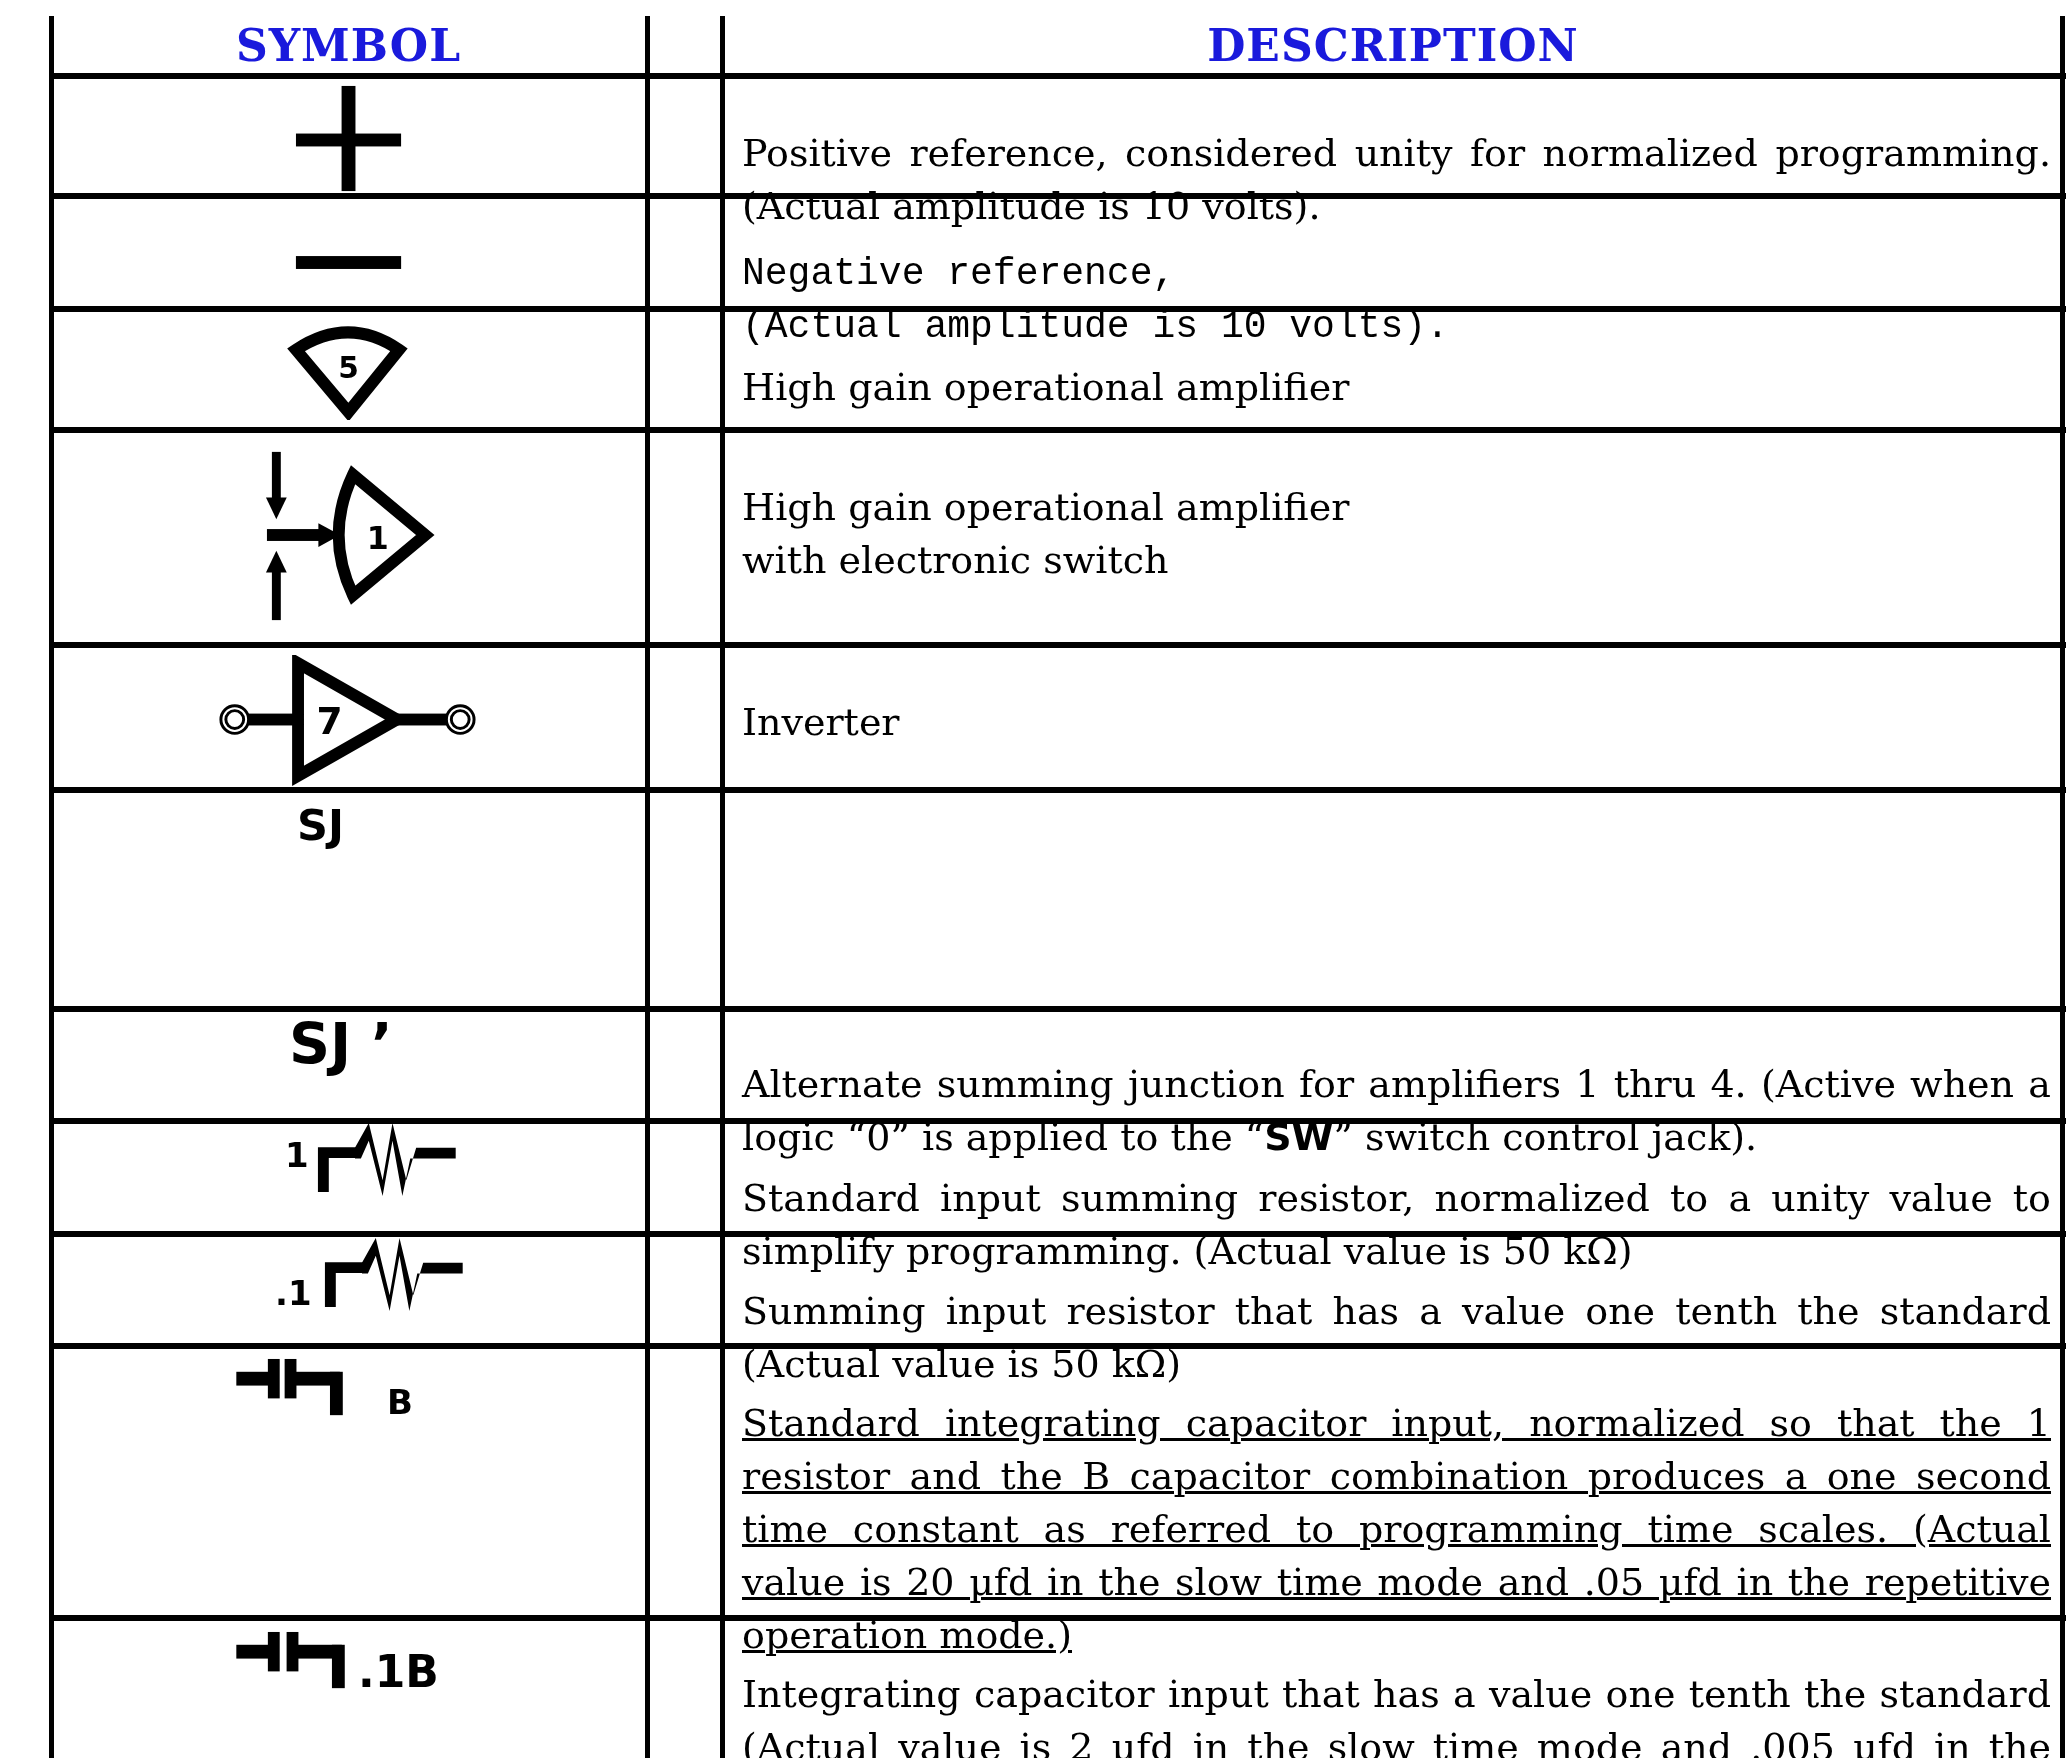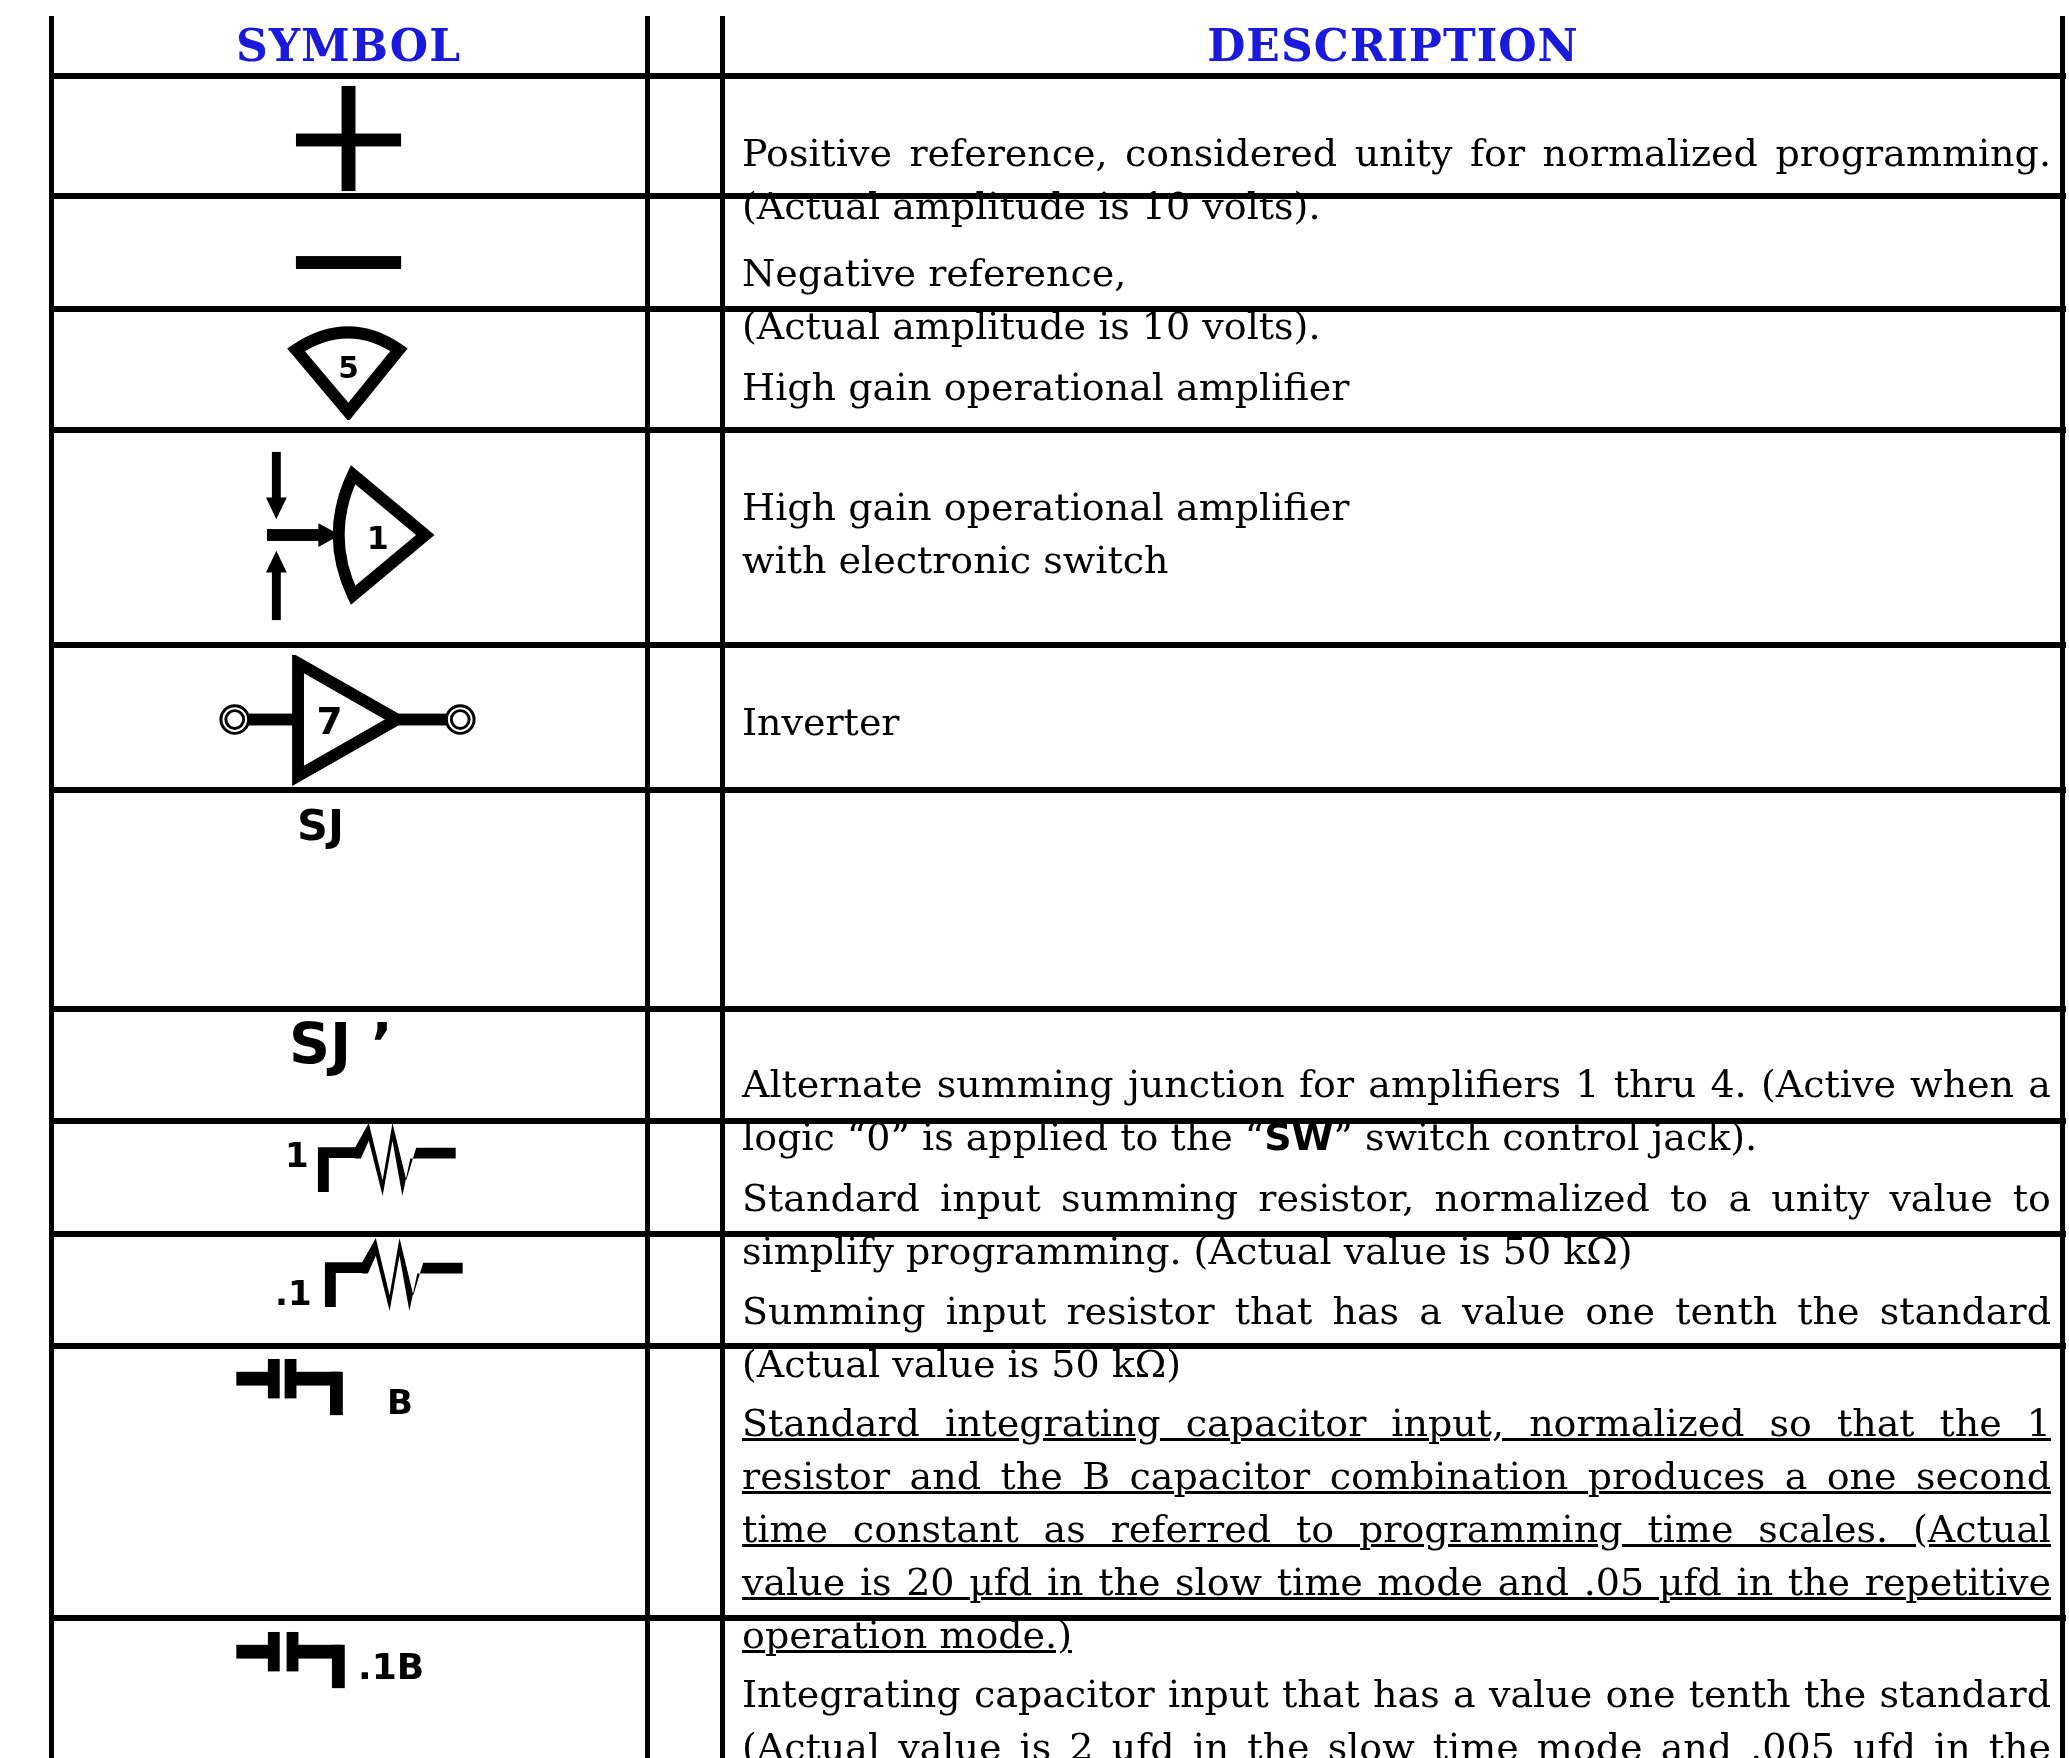--- a/index.html
+++ b/index.html
@@ -42,21 +42,21 @@
 
   <svg class="sym" style="left:287px;top:64px;" width="129" height="119" viewBox="0 0 130 120">
     <rect x="55" y="6" width="14" height="106" fill="#000"></rect>
     <rect x="9" y="54" width="106" height="13" fill="#000"></rect>
   </svg>
   <div class="desc" style="top:63px;">Positive reference, considered unity for normalized programming.  (Actual amplitude is 10 volts).</div>
 
   <svg class="sym" style="left:287px;top:228px;" width="129" height="40" viewBox="0 0 130 40">
     <rect x="9" y="12" width="106" height="13" fill="#000"></rect>
   </svg>
-  <div class="desc" style="top:183px;">
+  <div class="desc" style="top:183px;font-family:Liberation Mono, monospace;">
     <div>Negative reference,</div>
     <div>(Actual amplitude is 10 volts).</div>
   </div>
 
   <svg class="sym" style="left:287px;top:305px;" width="123" height="99" viewBox="0 0 124 100">
     <path d="M9 29 Q62 -6 113 29 L62 92 Z" fill="none" stroke="#000" stroke-width="12" stroke-linejoin="miter"></path>
     <text x="62" y="58" text-anchor="middle" font-family="DejaVu Sans, sans-serif" font-weight="bold" font-size="30" fill="#000">5</text>
   </svg>
   <div class="desc" style="top:297px;">High gain operational amplifier</div>
 
@@ -122,16 +122,16 @@
   <div class="symtxt" style="left:387px;top:1366px;font-size:34px;">B</div>
   <div class="desc" style="top:1333px;text-decoration:underline;">Standard integrating capacitor input, normalized so that the 1 resistor and the B capacitor combination produces a one second time constant as referred to programming time scales. (Actual value is 20 µfd in the slow time mode and .05 µfd in the repetitive operation mode.)</div>
 
   <svg class="sym" style="left:234px;top:1614px;" width="119" height="69" viewBox="0 0 120 70">
     <rect x="2" y="15" width="34" height="14" fill="#000"></rect>
     <rect x="34" y="2" width="12" height="40" fill="#000"></rect>
     <rect x="53" y="2" width="12" height="40" fill="#000"></rect>
     <rect x="63" y="15" width="46" height="14" fill="#000"></rect>
     <rect x="99" y="15" width="13" height="44" fill="#000"></rect>
   </svg>
-  <div class="symtxt" style="left:358px;top:1630px;font-size:36px;">.1B</div>
+  <div class="symtxt" style="left:358px;top:1630px;font-size:44px;">.1B</div>
   <div class="desc" style="top:1604px;">Integrating capacitor input that has a value one tenth the standard  (Actual value is 2 µfd in the slow time mode and .005  µfd in the repetitive operation mode.)</div>
 </div>
 
 
 </body></html>

